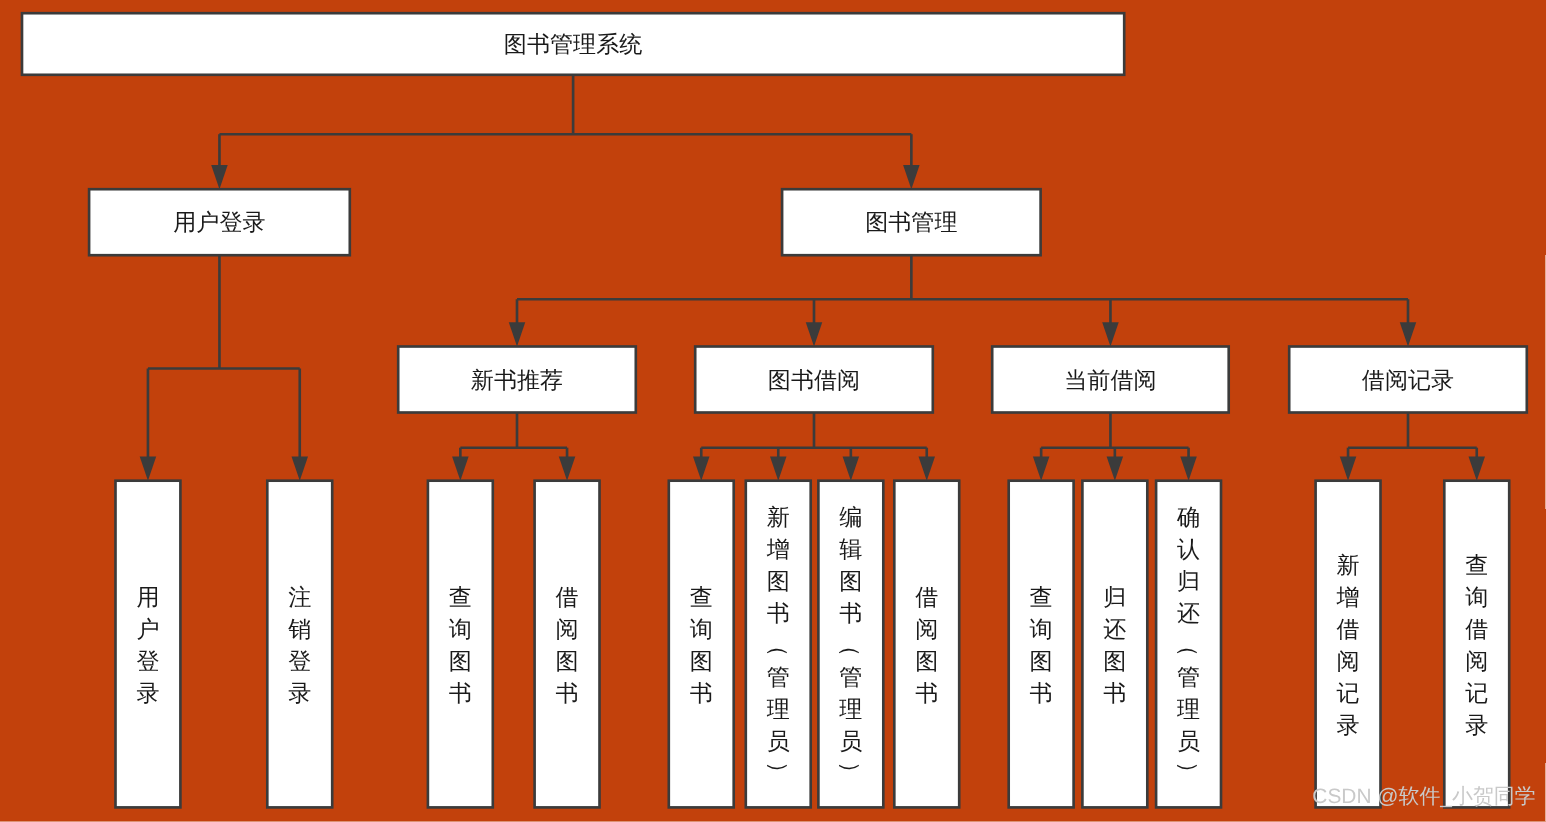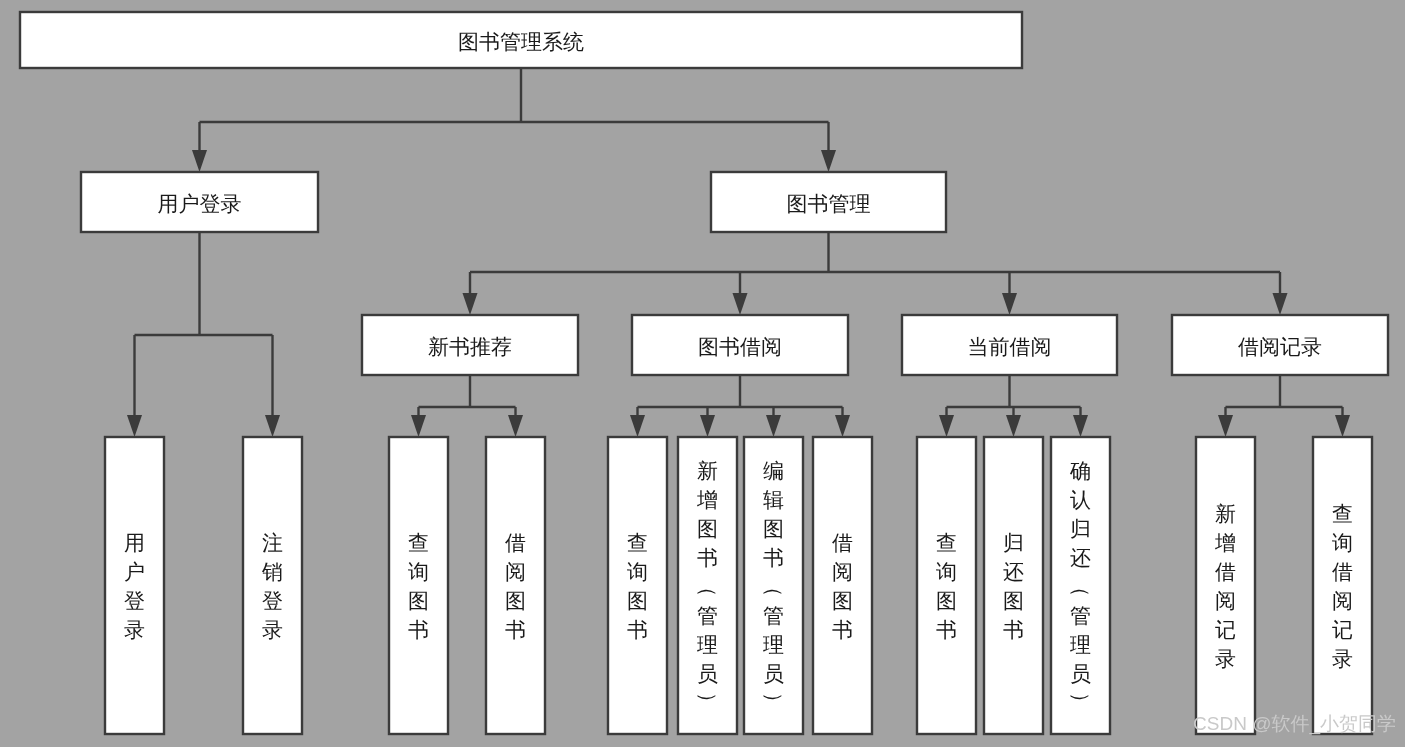--- a/index.html
+++ b/index.html
@@ -8,21 +8,21 @@
     padding: 0;
     background: #ffffff;
   }
   body {
     font-family: "Liberation Sans", "DejaVu Sans", sans-serif;
   }
   #diagram-root {
     position: relative;
     width: 1405px;
     height: 747px;
-    background: #a3a3a3;
+    background: #c2410c;
     overflow: hidden;
   }
   svg#tree-svg {
     position: absolute;
     left: 0;
     top: 0;
     width: 1405px;
     height: 747px;
     display: block;
   }

